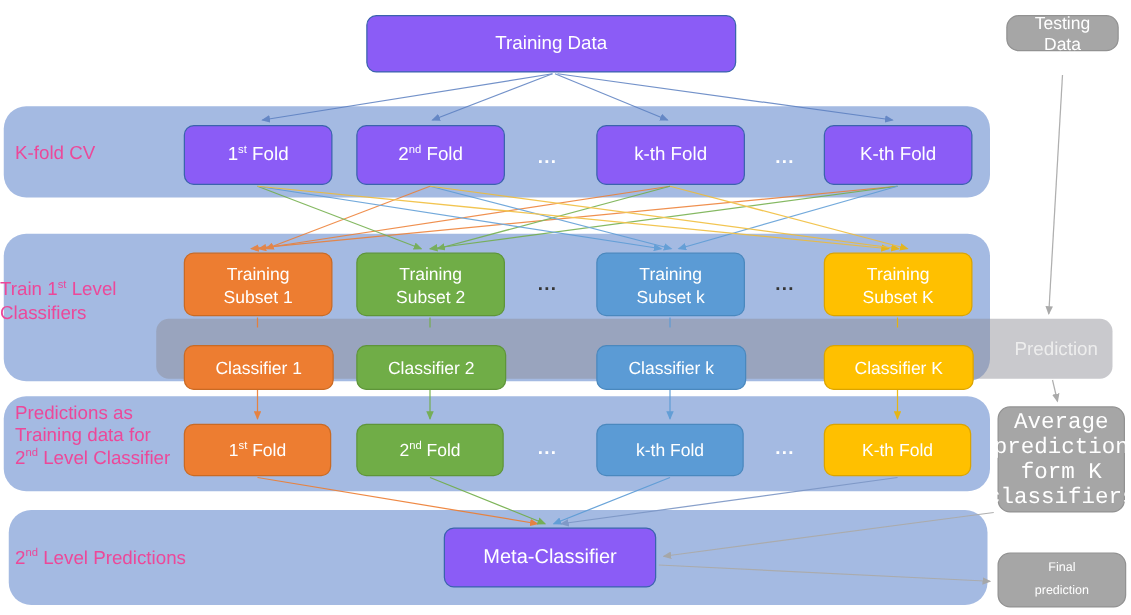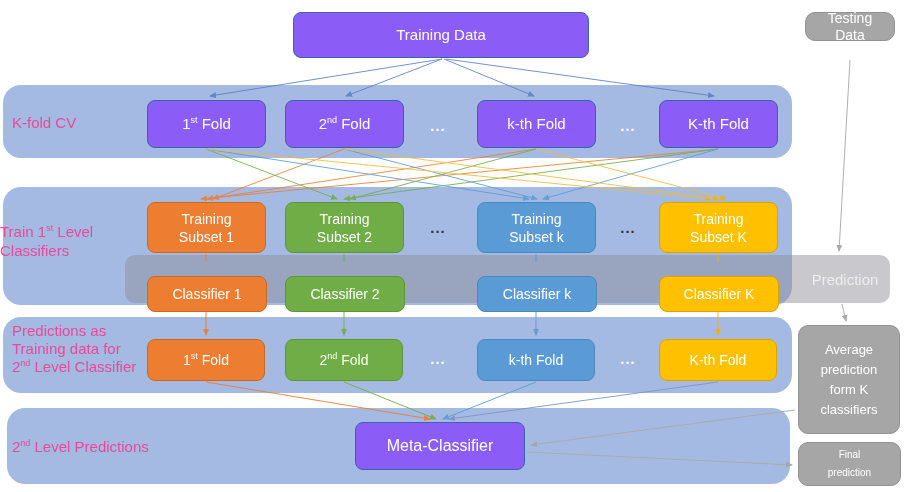--- a/index.html
+++ b/index.html
@@ -191,21 +191,21 @@
   <div class="box c-lblue fold3" style="left:477px;">
     <span><span>k-th</span><sup></sup><span> Fold</span></span>
   </div>
   <div class="dots" style="left:613px;top:350px;">...</div>
   <div class="box c-yellow fold3" style="left:659px;">
     <span><span>K-th</span><sup></sup><span> Fold</span></span>
   </div>
 
   <div class="box c-blue" style="left:355px;top:422px;width:170px;height:48px;font-size:16px;">Meta-Classifier</div>
 
-  <div class="box c-gray" style="left:798px;top:325px;width:102px;height:109px;font-size:13px;line-height:20px;">
+  <div class="box c-gray" style="left:798px;top:325px;width:102px;height:85px;font-size:18px;line-height:20px;font-family:Liberation Mono, monospace;">
     <div>Average</div>
     <div>prediction</div>
     <div>form K</div>
     <div>classifiers</div>
   </div>
   <div class="box c-gray" style="left:798px;top:442px;width:103px;height:44px;font-size:10px;line-height:18px;">
     <div>Final</div>
     <div>prediction</div>
   </div>
 

